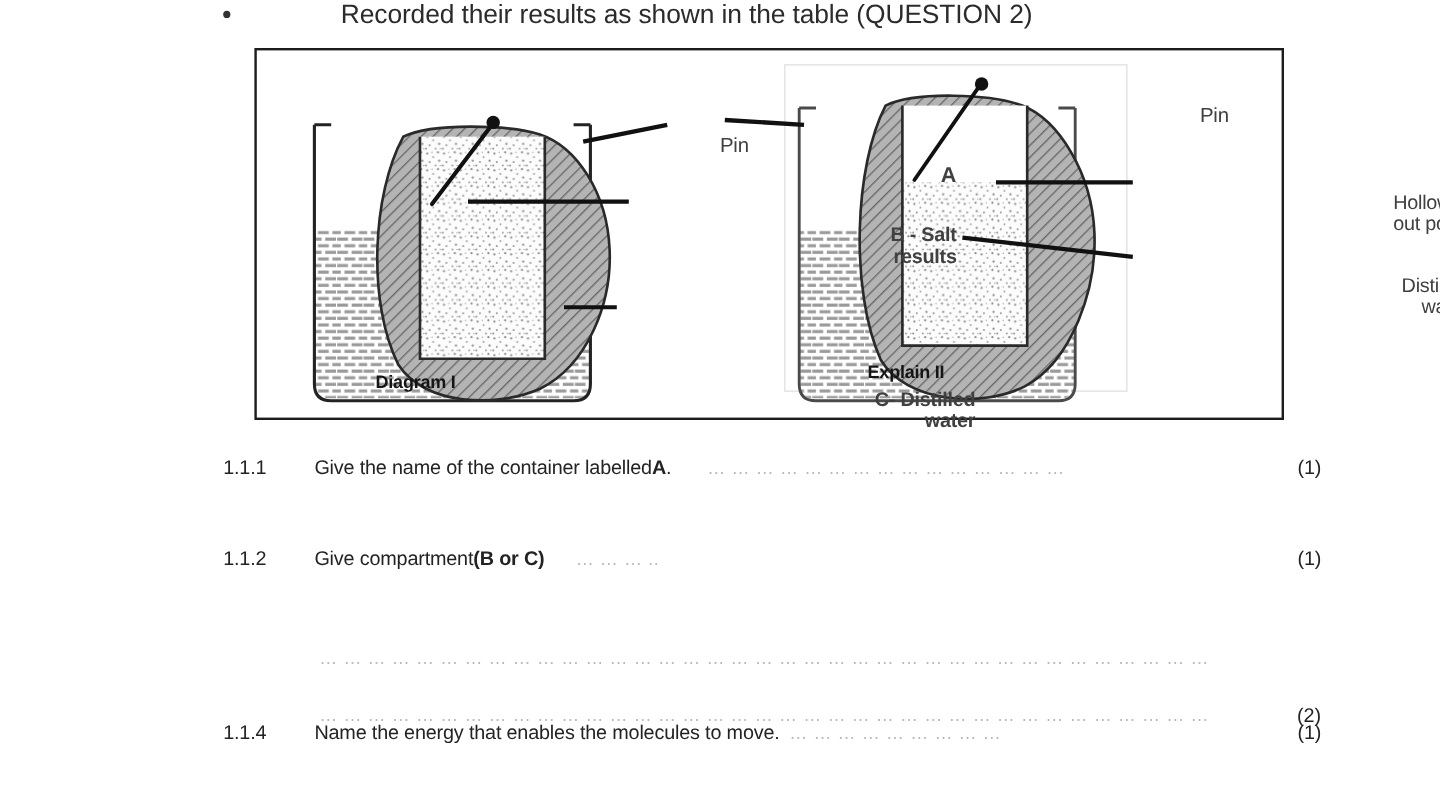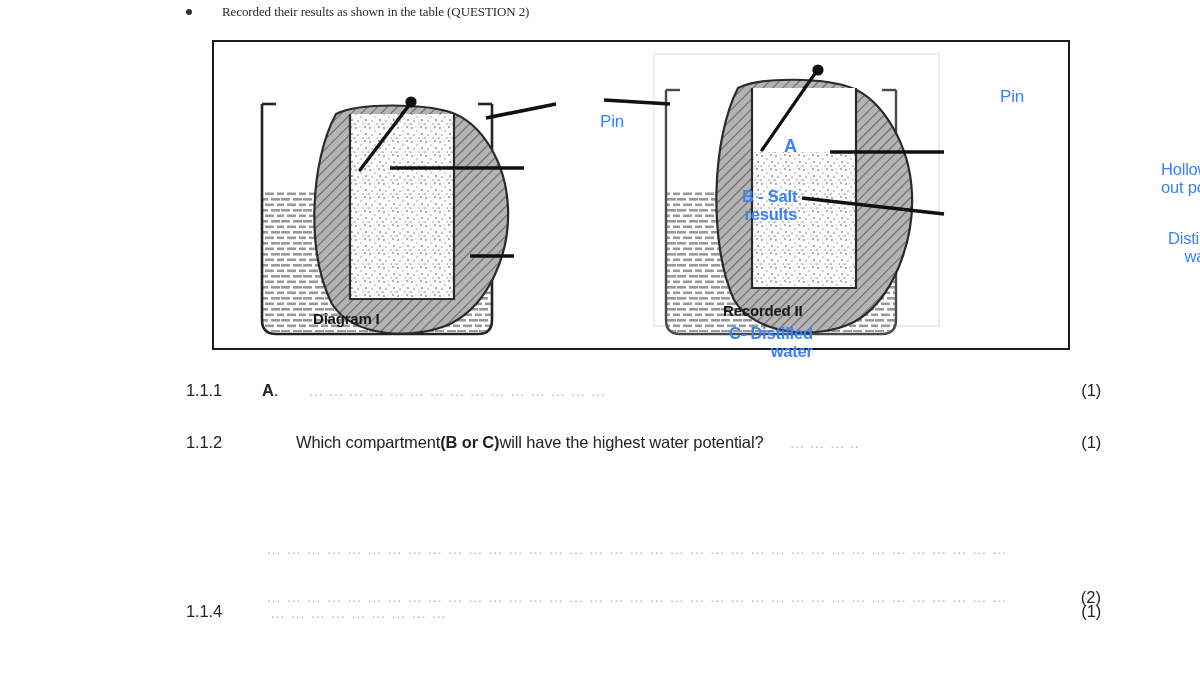--- a/index.html
+++ b/index.html
@@ -34,26 +34,25 @@
   }
   .bullet-dot {
     width: 6px;
     height: 6px;
     background: #333;
     border-radius: 50%;
     margin-right: 0px;
     flex: 0 0 auto;
   }
   .bullet-text {
-    margin-left: 30px;
-    font-size: 13px;
+    margin-left: 92px;
+    font-size: 22px;
     letter-spacing: -0.1px;
     white-space: nowrap;
     color: #2b2b2b;
-    font-family: Liberation Serif, serif;
   }
 
   
   .diagram-frame {
     position: absolute;
     left: 212px;
     top: 40px;
     width: 858px;
     height: 310px;
     border: 2.5px solid #1c1c1c;
@@ -84,21 +83,21 @@
     white-space: nowrap;
     letter-spacing: -0.2px;
   }
   .cap-one { left: 313px; top: 310px; }
   .cap-two { left: 723px; top: 302px; }
 
   
   .lbl {
     position: absolute;
     font-size: 16.5px;
-    color: #3b82f6;
+    color: #404040;
     white-space: nowrap;
     line-height: 1.12;
     letter-spacing: -0.2px;
   }
   .lbl.bold { font-weight: bold; }
   .lbl.center { text-align: right; }
 
   .lbl-pin1   { left: 386px; top: 70px;  font-size: 17px; }
   .lbl-pin2   { left: 786px; top: 45px;  font-size: 17px; }
   .lbl-a      { left: 570px; top: 94px;  font-size: 18px; font-weight: bold;}
@@ -106,21 +105,21 @@
   .lbl-c      { left: 515px; top: 238px; margin-top: 44px; }
   .lbl-hollow { left: 947px; top: 118px; }
   .lbl-dist   { left: 954px; top: 187px; }
 
   
   .q-row {
     position: absolute;
     left: 186px;
     width: 915px;
     display: flex;
-    align-items: flex-end;
+    align-items: center;
     font-size: 16.5px;
     color: #232323;
     letter-spacing: -0.15px;
   }
   .q-num {
     width: 76px;
     flex: 0 0 76px;
     white-space: nowrap;
   }
   .q-body {
@@ -141,21 +140,21 @@
   .dots {
     color: #b9b9b9;
     font-size: 15px;
     letter-spacing: 0.5px;
     white-space: nowrap;
     overflow: hidden;
     display: inline-block;
   }
 
   .row-111 { top: 381px; }
-  .row-112 { top: 433px; gap: 34px; }
+  .row-112 { top: 457px; }
   .row-113 { top: 483px; }
   .row-114 { top: 602px; }
 
   .dots-111 { margin-left: 30px; width: 300px; }
   .dots-112 { margin-left: 26px; width: 75px; }
   .dots-114 { margin-left: 8px; width: 175px; }
 
   
   .answer-line {
     position: absolute;
@@ -315,48 +314,49 @@
       </div>
 
       <div class="lbl lbl-dist center">
         <div>Distilled</div>
         <div>water</div>
       </div>
     </div>
   </div>
 
   <div class="diagram-caption cap-one">Diagram I</div>
-  <div class="diagram-caption cap-two">Recorded II</div>
+  <div class="diagram-caption cap-two">Explain II</div>
 
   <div class="q-row row-111">
     <span class="q-num">1.1.1</span>
     <span class="q-body">
+      <span class="q-text">Give the name of the container labelled </span>
       <b>A</b>
       <span>.</span>
       <span class="dots dots-111">… … … … … … … … … … … … … … … …</span>
     </span>
     <span class="q-marks">(1)</span>
   </div>
 
   <div class="q-row row-112">
     <span class="q-num">1.1.2</span>
     <span class="q-body">
-      <span class="q-text">Which compartment </span>
+      <span class="q-text">Give compartment </span>
       <b>(B or C)</b>
-      <span> will have the highest water potential?</span>
       <span class="dots dots-112">… … … ..</span>
     </span>
     <span class="q-marks">(1)</span>
   </div>
 
   <div class="answer-line ans-1">… … … … … … … … … … … … … … … … … … … … … … … … … … … … … … … … … … … … … … … … … .</div>
   <div class="answer-line ans-2">… … … … … … … … … … … … … … … … … … … … … … … … … … … … … … … … … … … … … … … … … .</div>
   <div class="marks-113 marks-abs">(2)</div>
 
   <div class="q-row row-114">
     <span class="q-num">1.1.4</span>
     <span class="q-body">
+      <span class="q-text">Name the energy that enables the molecules to move.</span>
       <span class="dots dots-114">… … … … … … … … … …</span>
     </span>
     <span class="q-marks">(1)</span>
   </div>
 
 </div>
 
 </body></html>

